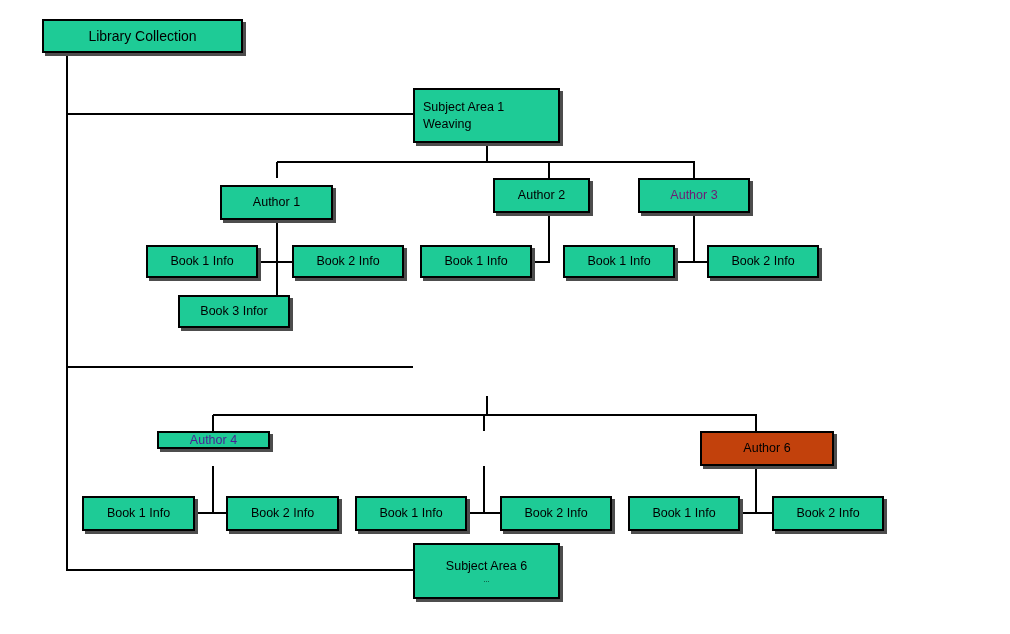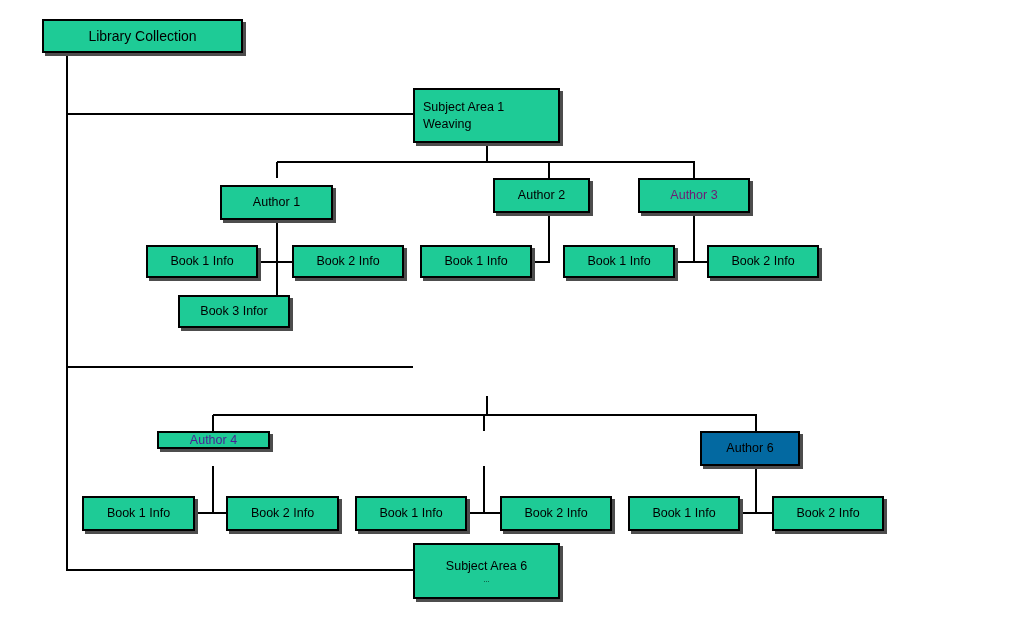--- a/index.html
+++ b/index.html
@@ -100,21 +100,21 @@
     </div>
     <div class="node" style="left: 563px; top: 245px; width: 112px; height: 33px; font-size: 12.5px; background: rgb(30, 203, 150); border-color: rgb(0, 0, 0); color: rgb(0, 0, 0);">
       <span>Book 1 Info</span>
     </div>
     <div class="node" style="left: 707px; top: 245px; width: 112px; height: 33px; font-size: 12.5px; background: rgb(30, 203, 150); border-color: rgb(0, 0, 0); color: rgb(0, 0, 0);">
       <span>Book 2 Info</span>
     </div>
     <div class="node" style="left: 157px; top: 431px; width: 113px; height: 18px; font-size: 12.5px; background: rgb(30, 203, 150); border-color: rgb(0, 0, 0); color: #4c1d95;">
       <span>Author 4</span>
     </div>
-    <div class="node" style="left: 700px; top: 431px; width: 100px; height: 35px; font-size: 12.5px; background: #0369a1; border-color: rgb(0, 0, 0); color: rgb(0, 0, 0);">
+    <div class="node" style="left: 700px; top: 431px; width: 134px; height: 35px; font-size: 12.5px; background: #c2410c; border-color: rgb(0, 0, 0); color: rgb(0, 0, 0);">
       <span>Author 6</span>
     </div>
     <div class="node" style="left: 82px; top: 496px; width: 113px; height: 35px; font-size: 12.5px; background: rgb(30, 203, 150); border-color: rgb(0, 0, 0); color: rgb(0, 0, 0);">
       <span>Book 1 Info</span>
     </div>
     <div class="node" style="left: 226px; top: 496px; width: 113px; height: 35px; font-size: 12.5px; background: rgb(30, 203, 150); border-color: rgb(0, 0, 0); color: rgb(0, 0, 0);">
       <span>Book 2 Info</span>
     </div>
     <div class="node" style="left: 355px; top: 496px; width: 112px; height: 35px; font-size: 12.5px; background: rgb(30, 203, 150); border-color: rgb(0, 0, 0); color: rgb(0, 0, 0);">
       <span>Book 1 Info</span>

